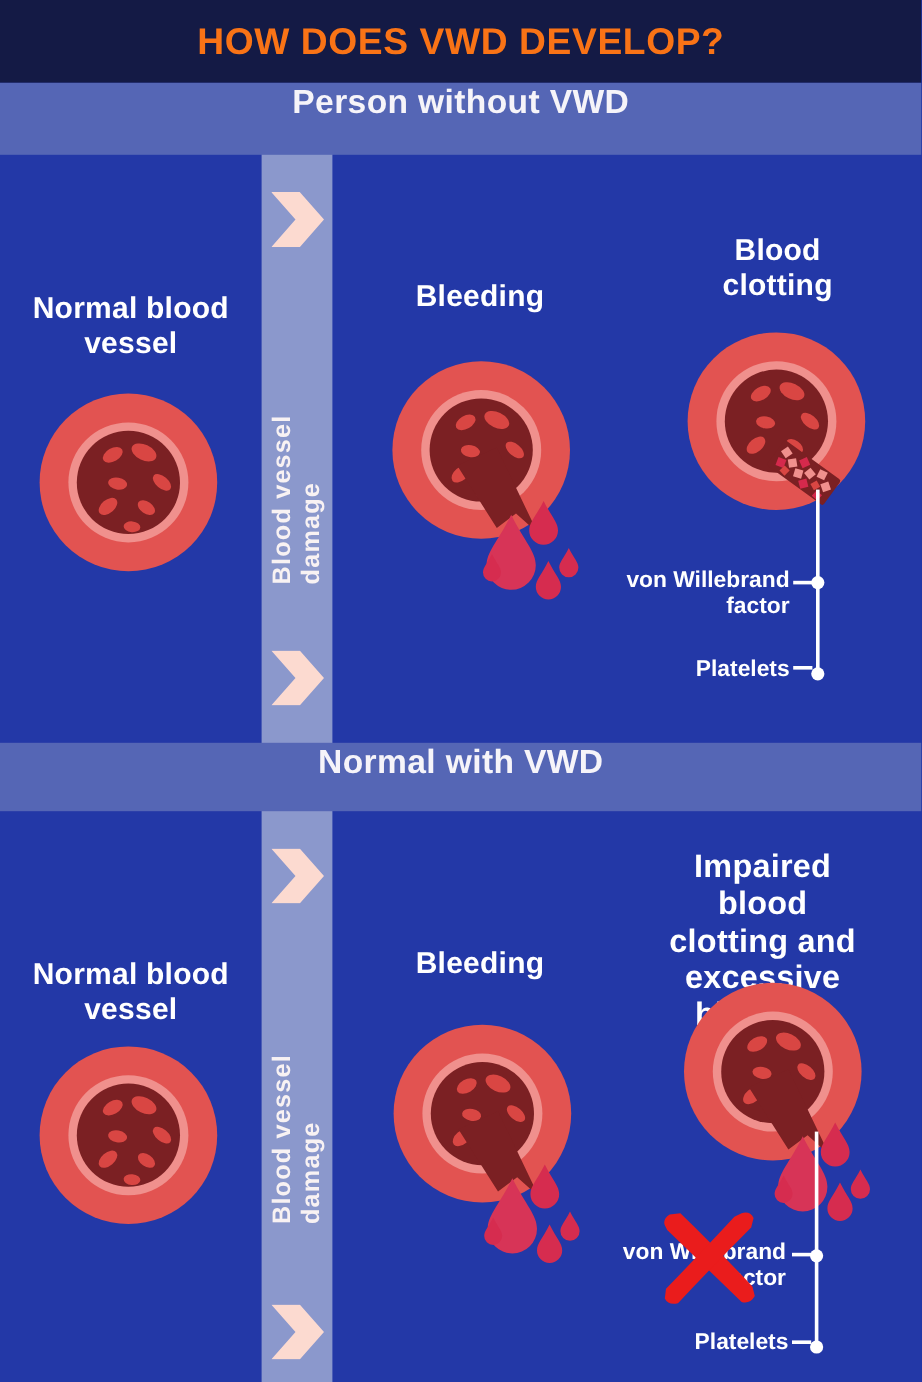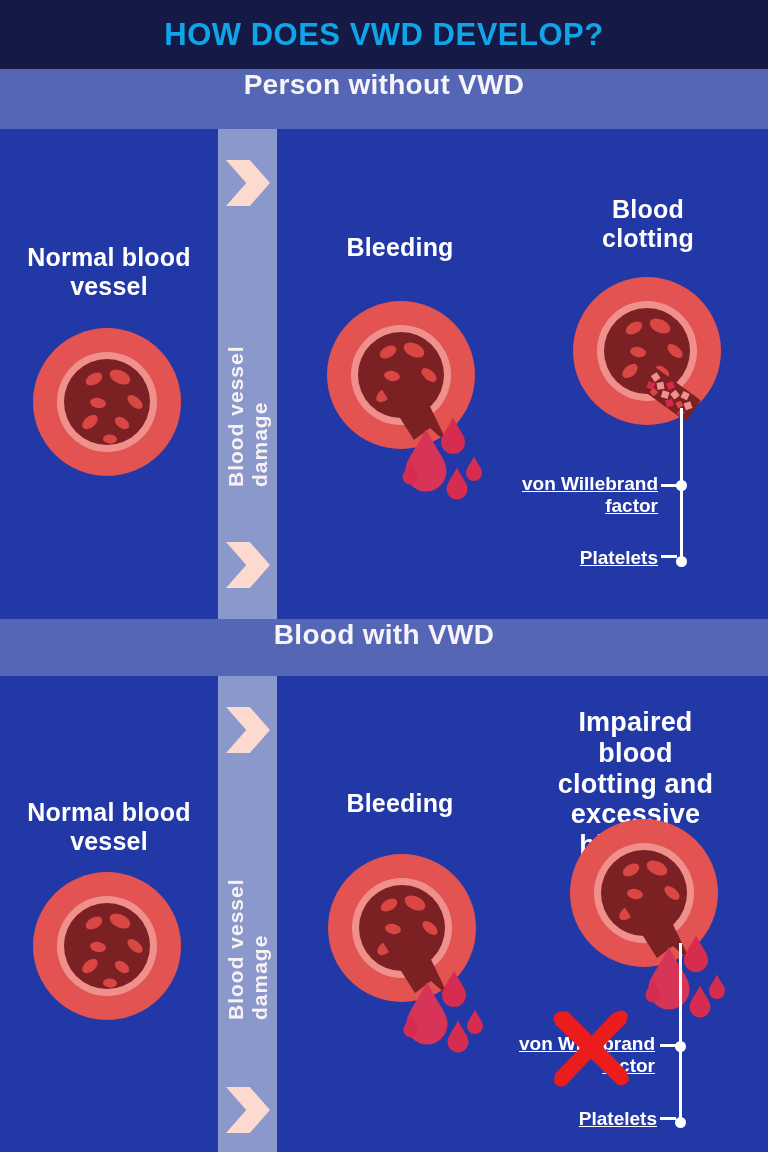--- a/index.html
+++ b/index.html
@@ -1,21 +1,21 @@
 <!DOCTYPE html>
 <html><head>
 <meta charset="utf-8">
 <style>
   html,body{margin:0;padding:0;background:#2338a7;}
   .page{position:relative;width:768px;height:1152px;overflow:hidden;
         background:#2338a7;font-family:"Liberation Sans",sans-serif;}
 
   .header{position:absolute;left:0;top:0;width:768px;height:69px;background:#141a45;
           display:flex;align-items:center;justify-content:center;}
-  .header h1{margin:0;font-size:31px;font-weight:bold;color:#0ea5e9;letter-spacing:.5px;}
+  .header h1{margin:0;font-size:31px;font-weight:bold;color:#f97316;letter-spacing:.5px;}
 
   .band{position:absolute;left:0;width:768px;background:#5566b5;display:flex;
         justify-content:center;z-index:5;}
   .band span{font-size:28px;font-weight:bold;color:#f6f4f9;letter-spacing:.3px;}
   .band-1{top:69px;height:60px;}
   .band-2{top:619px;height:57px;}
 
   .column{position:absolute;left:218px;top:128px;width:59px;height:1024px;
           background:#8b98cc;z-index:1;}
 
@@ -42,21 +42,21 @@
   .v1{left:32px;top:327px;} .v2{left:326px;top:300px;} .v3{left:572px;top:276px;}
   .v4{left:32px;top:871px;} .v5{left:327px;top:853px;} .v6{left:569px;top:818px;}
 
   .cline{position:absolute;width:3px;background:#ffffff;z-index:4;}
   .cline-1{left:680px;top:408px;height:154px;}
   .cline-2{left:679px;top:943px;height:180px;}
   .cdot{position:absolute;width:11px;height:11px;border-radius:50%;background:#ffffff;z-index:4;}
   .cdash{position:absolute;width:16px;height:3px;background:#ffffff;z-index:4;}
 
   .anno{position:absolute;color:#ffffff;font-weight:bold;text-align:right;
-        white-space:pre-line;font-size:19px;line-height:1.16;z-index:4;width:230px;text-decoration:underline;}
+        white-space:pre-line;font-size:19px;line-height:1.16;z-index:4;width:230px;}
   .anno-vwf-1{right:110px;top:473px;}
   .anno-plt-1{right:110px;top:547px;}
   .anno-vwf-2{right:113px;top:1033px;}
   .anno-plt-2{right:111px;top:1108px;}
 
   .cross{position:absolute;left:546px;top:1004px;z-index:6;}
 </style>
 </head>
 <body>
 
@@ -102,21 +102,21 @@
   <div class="chev chev-2"></div>
   <div class="chev chev-3"></div>
   <div class="chev chev-4"></div>
   <div class="vlabel vlabel-1">Blood vessel damage</div>
   <div class="vlabel vlabel-2">Blood vessel damage</div>
 
   <div class="band band-1">
     <span>Person without VWD</span>
   </div>
   <div class="band band-2">
-    <span>Blood with VWD</span>
+    <span>Normal with VWD</span>
   </div>
 
   <div class="step-label lbl-normal-1">Normal blood
 vessel</div>
   <div class="step-label lbl-bleeding-1">Bleeding</div>
   <div class="step-label lbl-outcome-1">Blood
 clotting</div>
 
   <svg class="vessel v1" width="150" height="150" viewBox="0 0 150 150">
     <use href="#vessel-body"></use>

